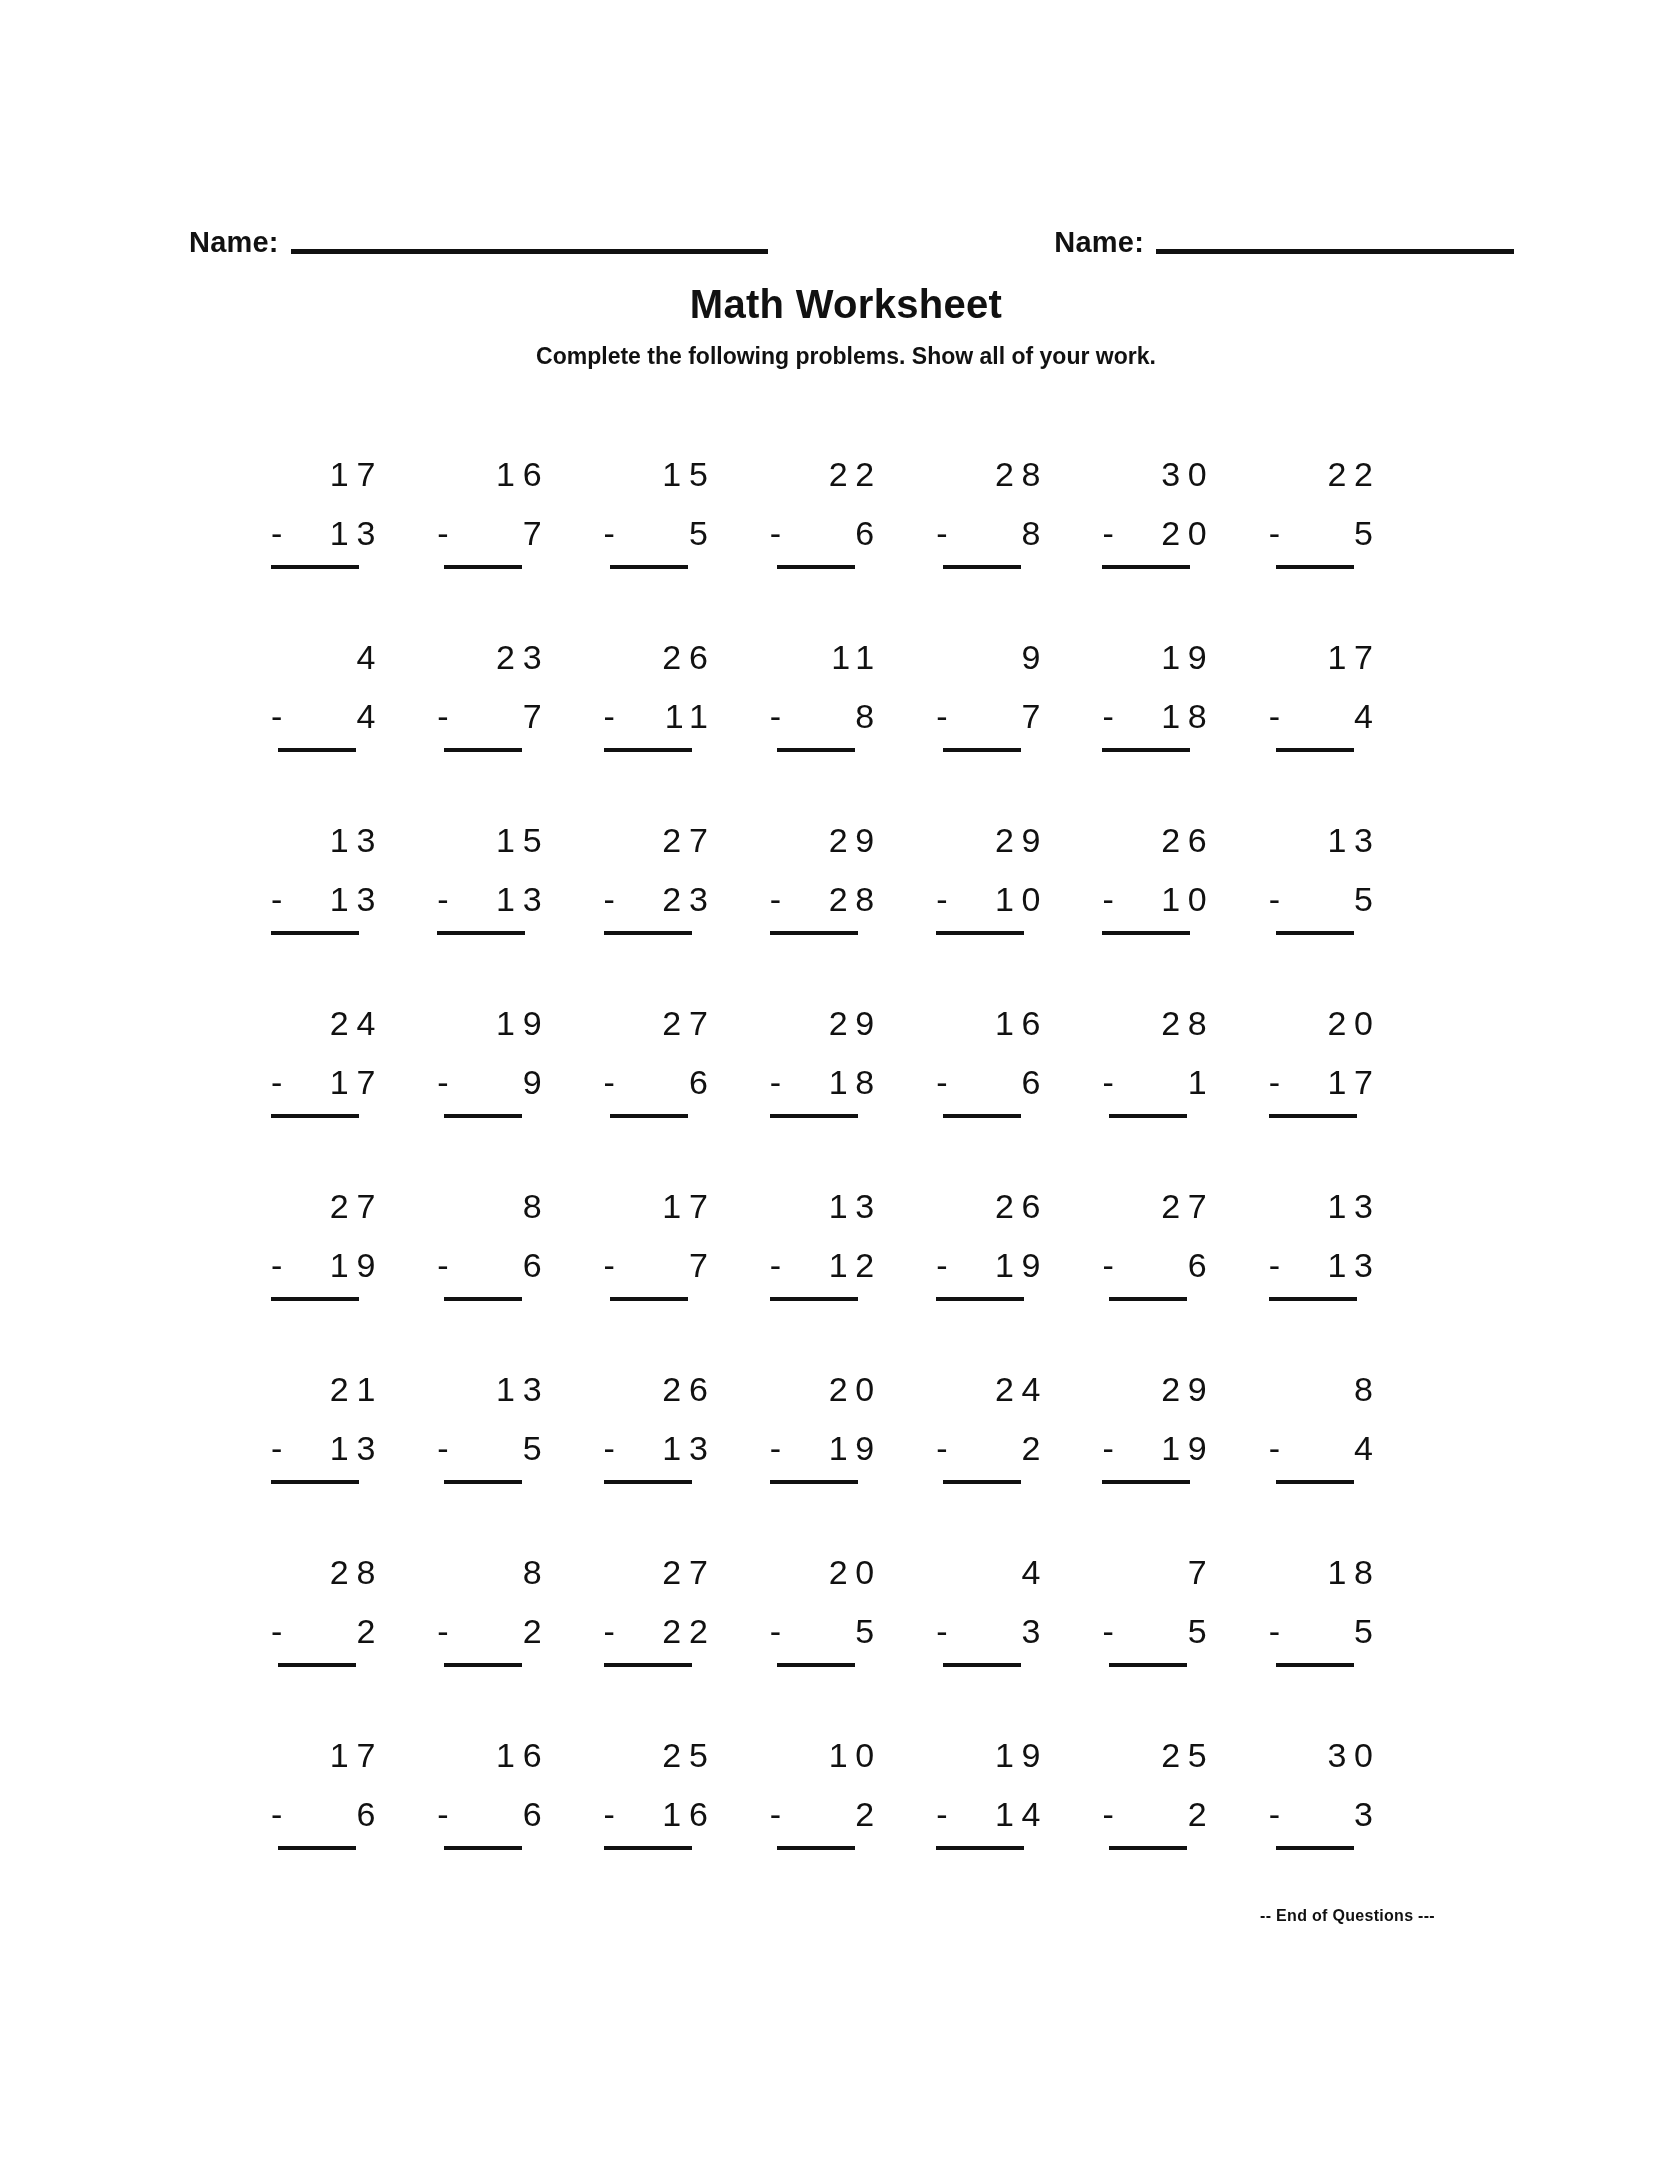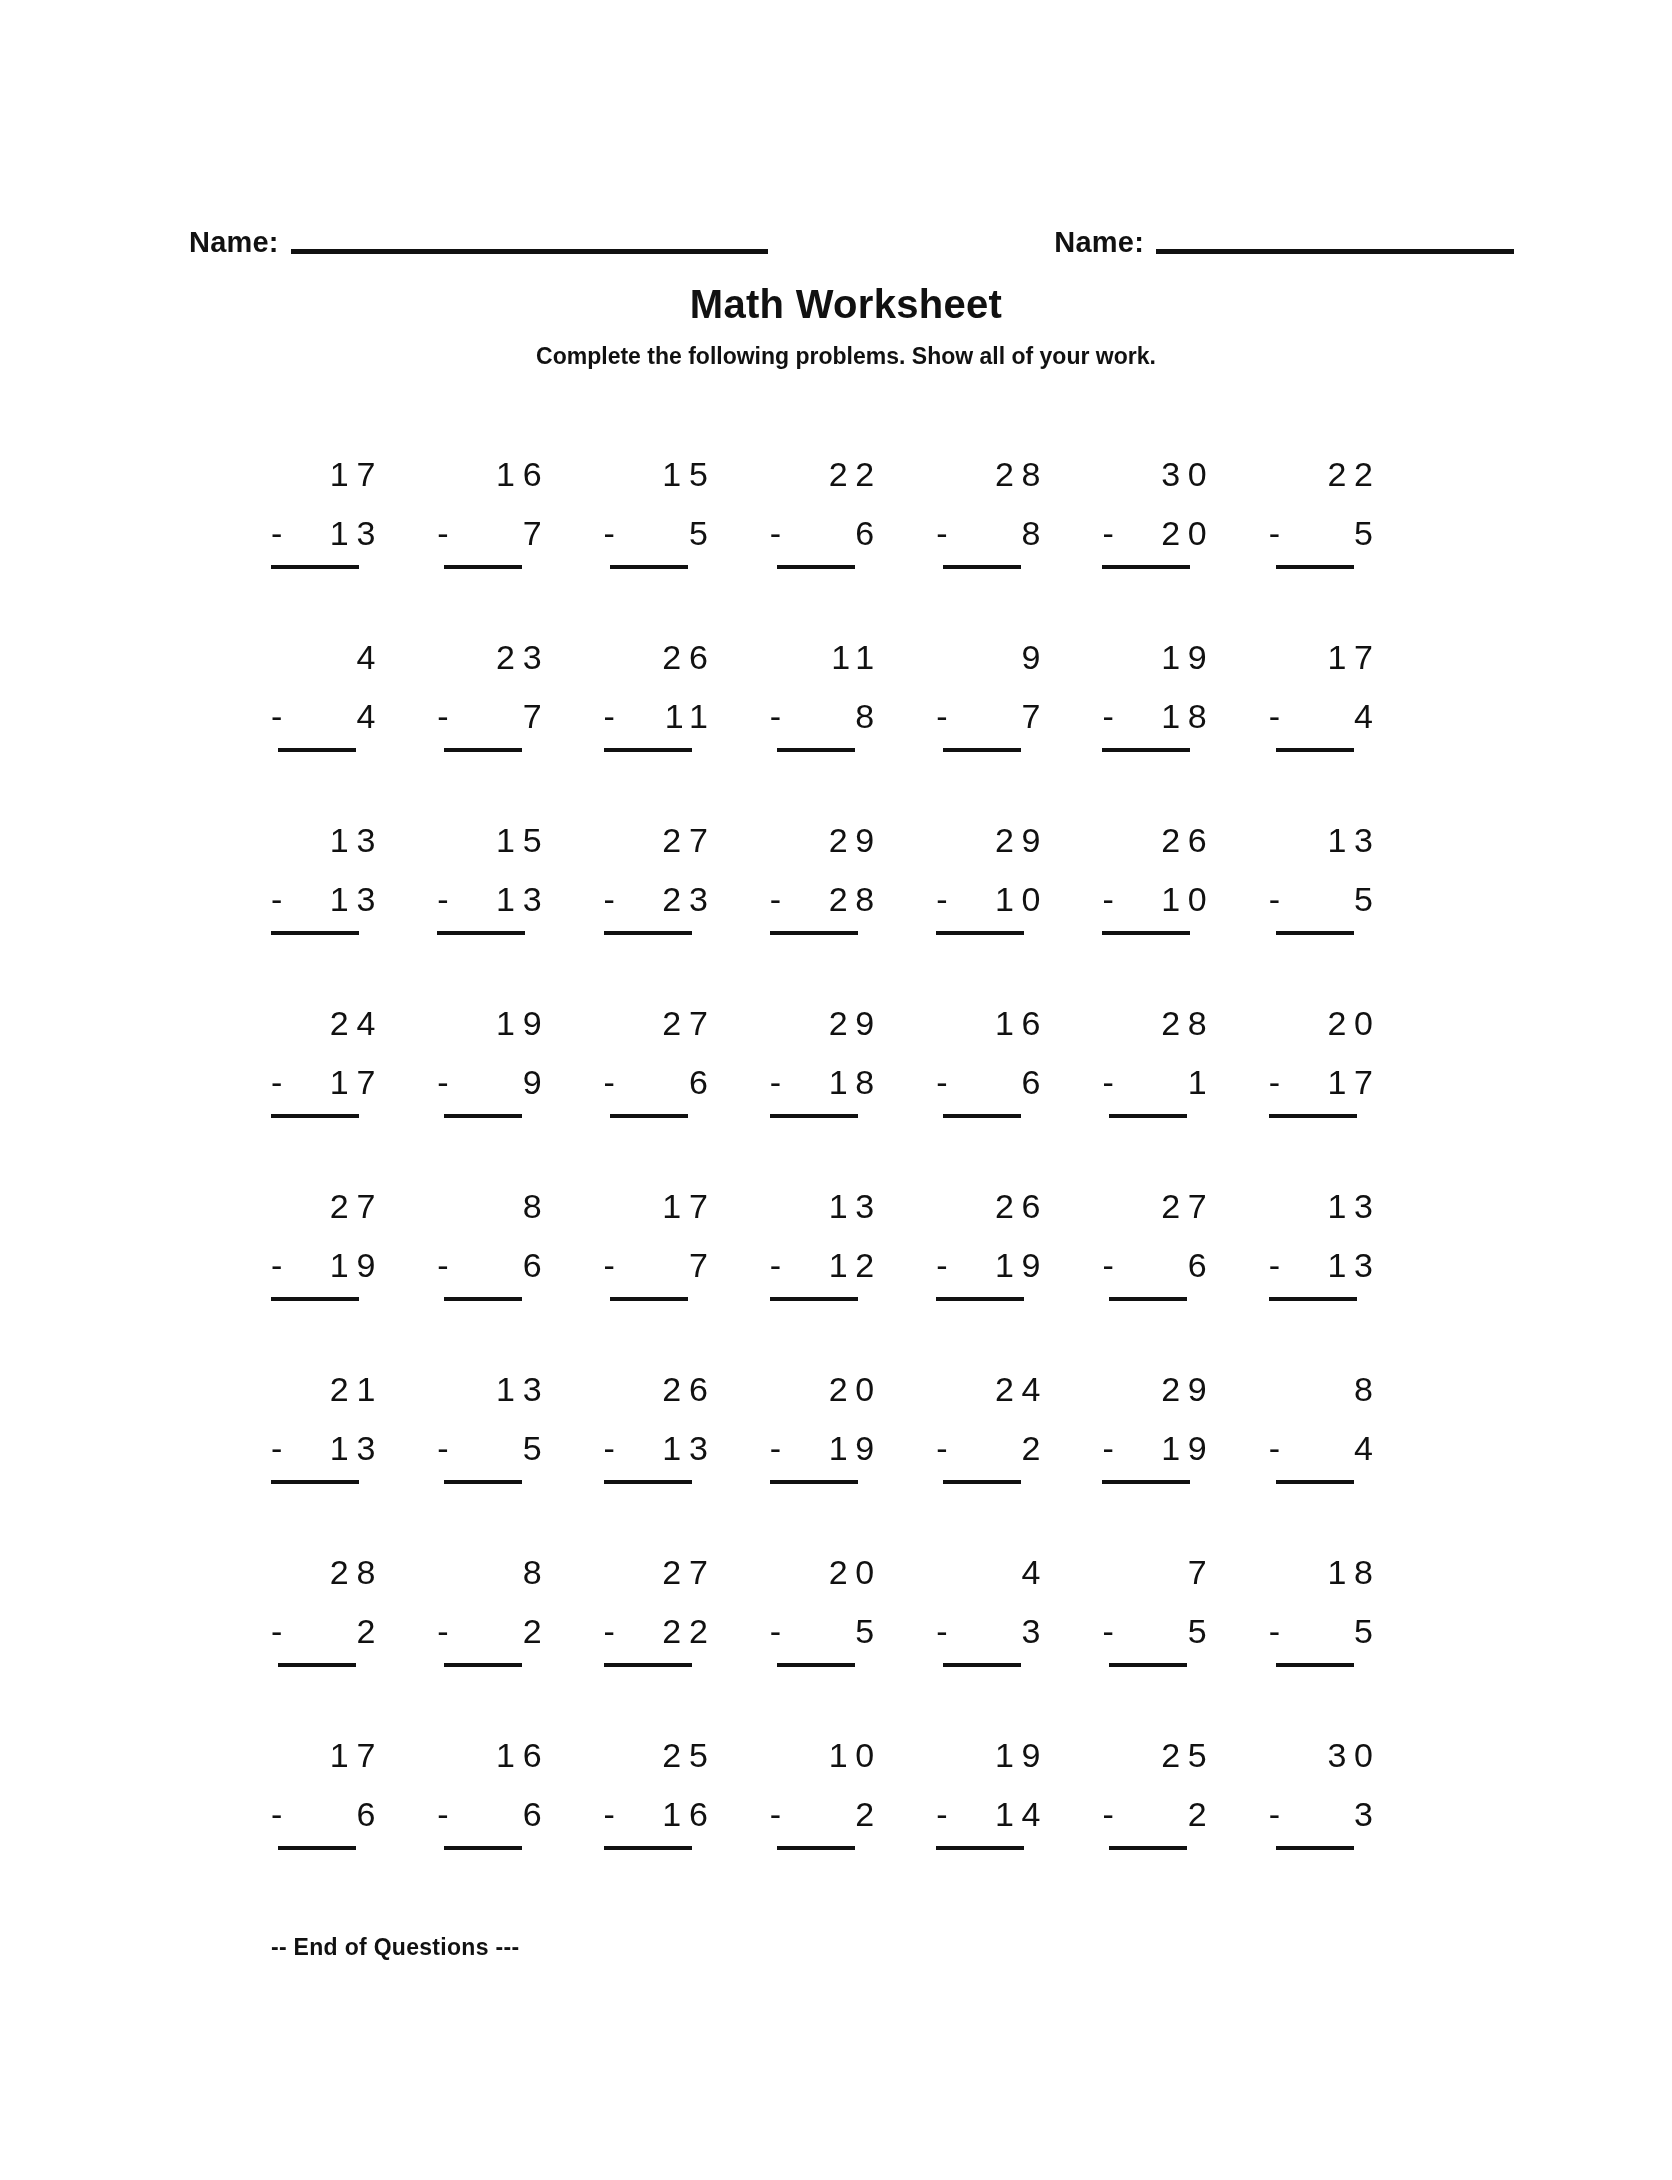--- a/index.html
+++ b/index.html
@@ -120,25 +120,24 @@
     width: 88px;
   }
   .answer-rule.narrow { width: 78px; margin-left: 6.8px; }
 
   
   .footer {
     position: absolute;
     left: 271px;
     top: 1907px;
     width: 1164px;
-    text-align: left;
-    font-size: 23px;
+    text-align: right;
+    font-size: 16px;
     font-weight: bold;
     letter-spacing: 0.3px;
-    margin-top: 27px;
   }
 </style>
 </head>
 <body>
 
 <div class="page">
 
   <div class="header-row">
     <div class="field">
       <span class="field-label">Name:</span>

